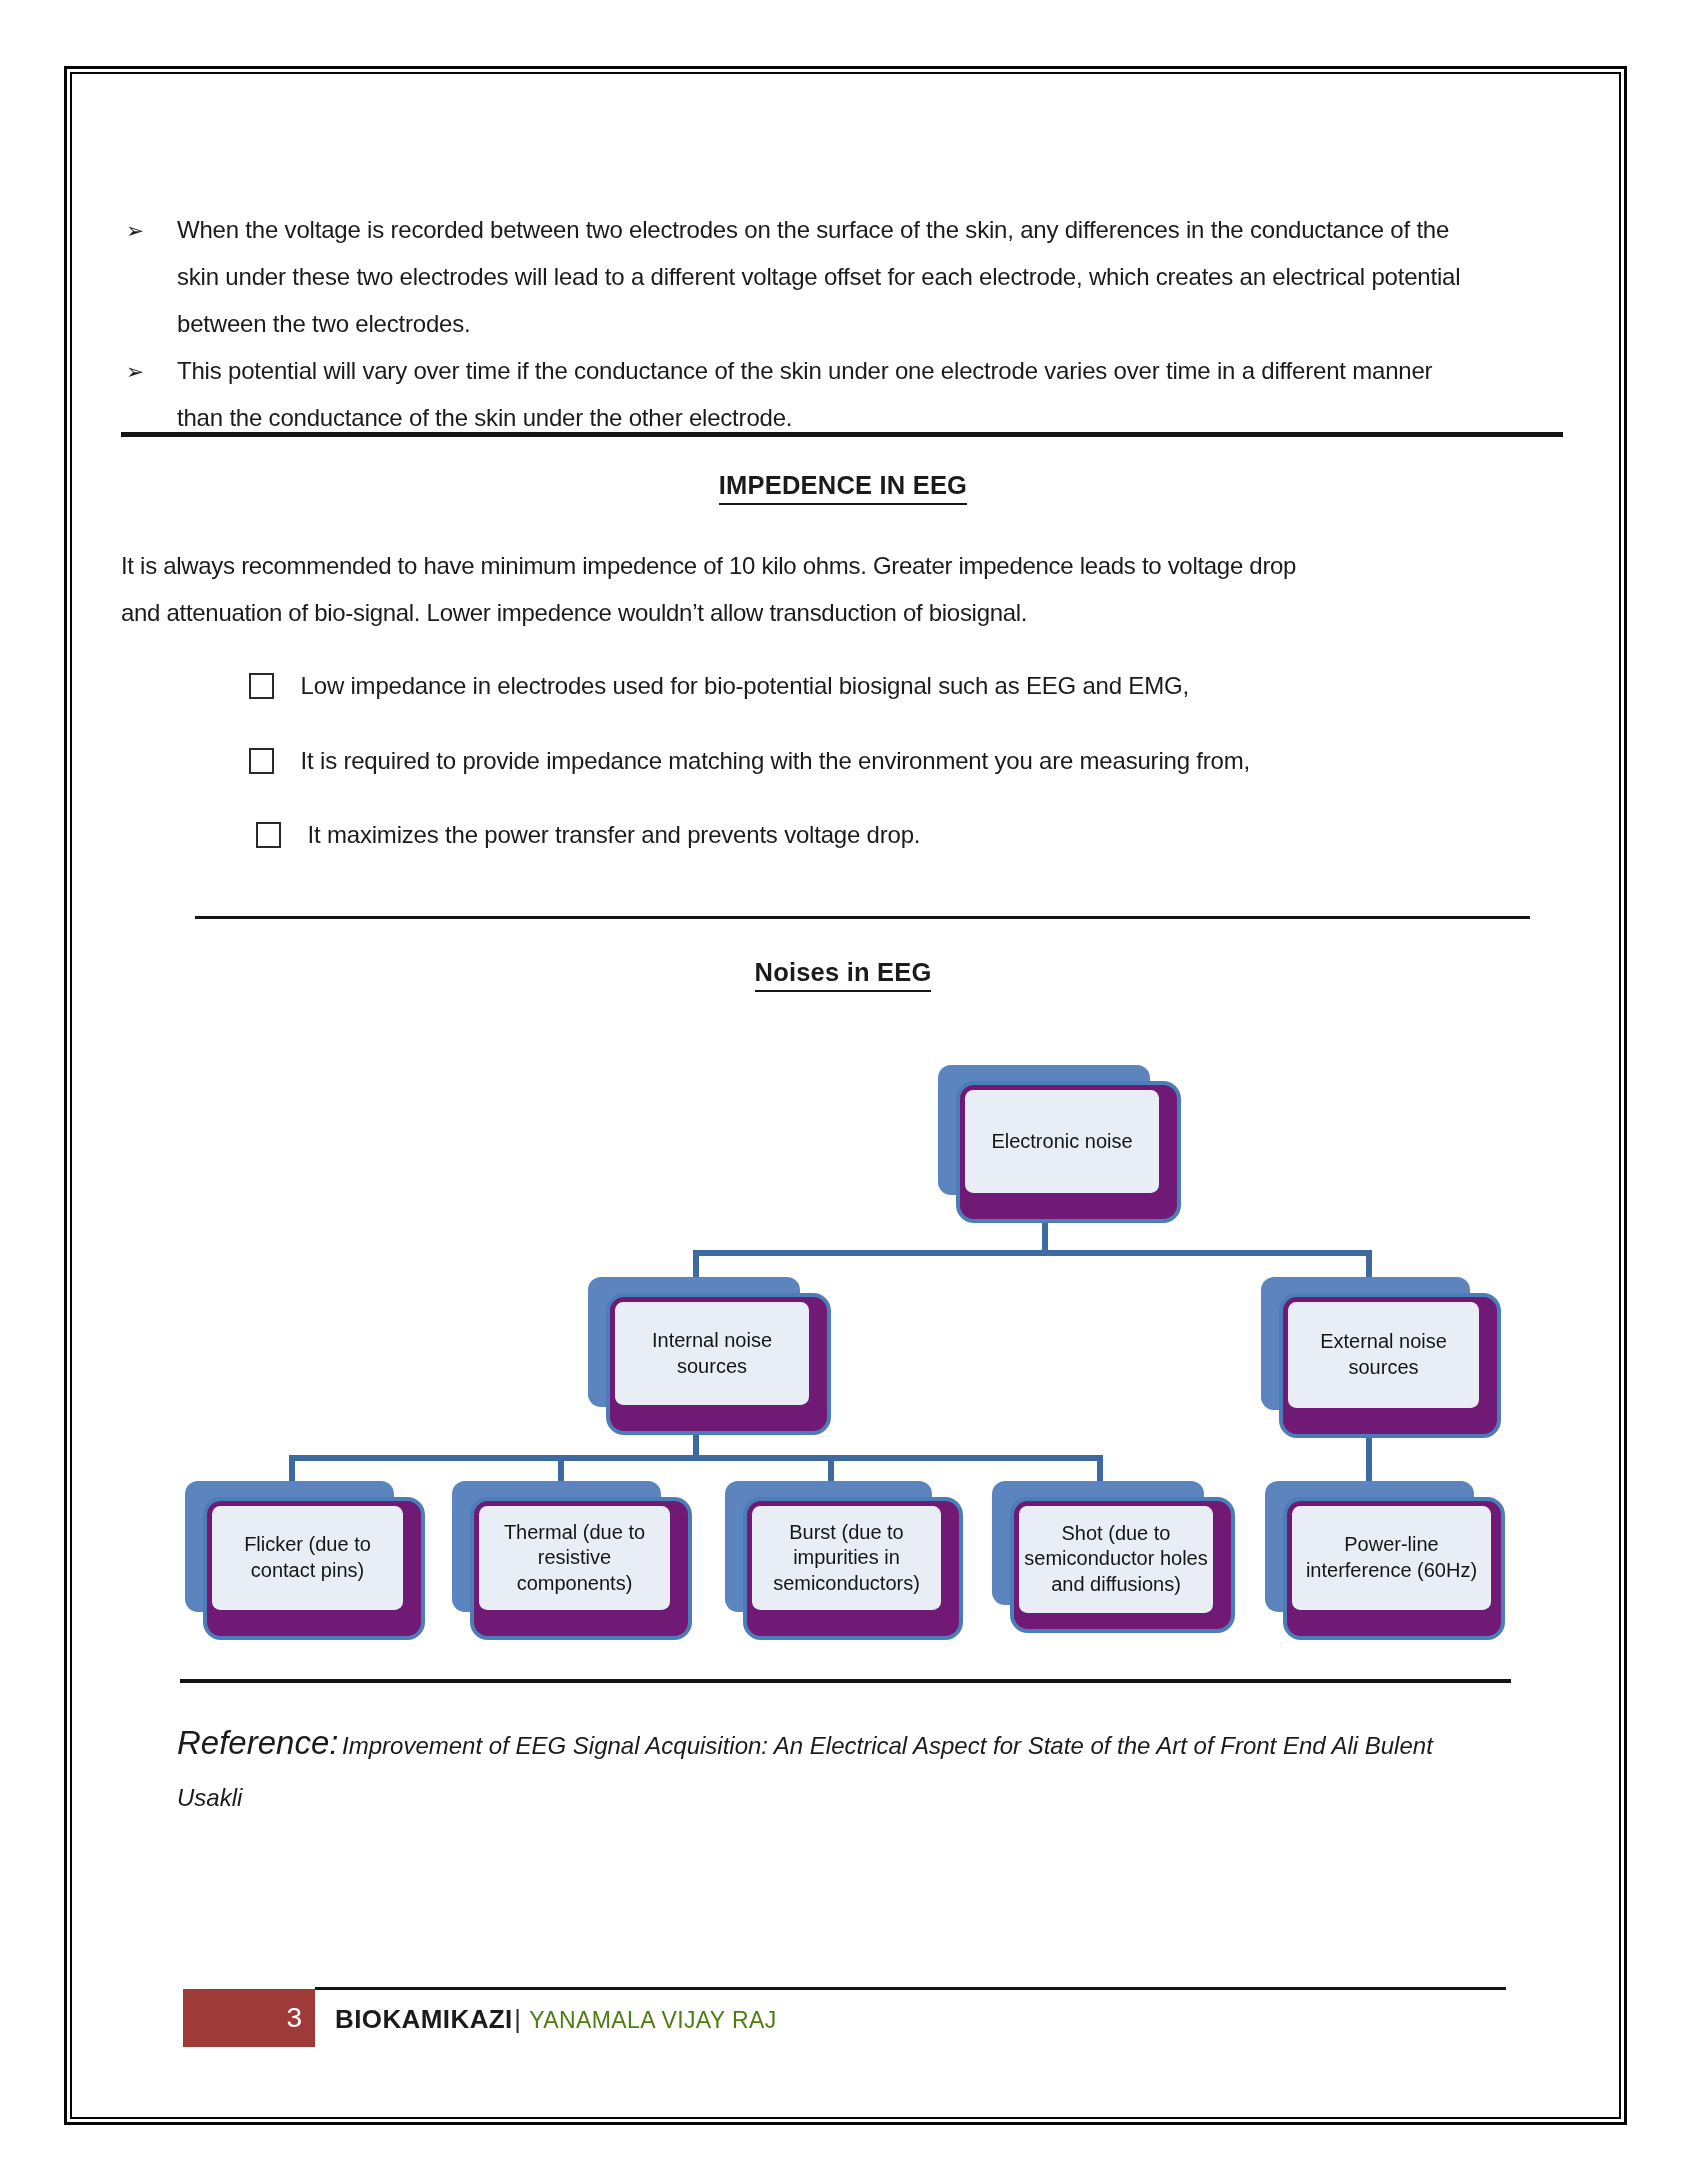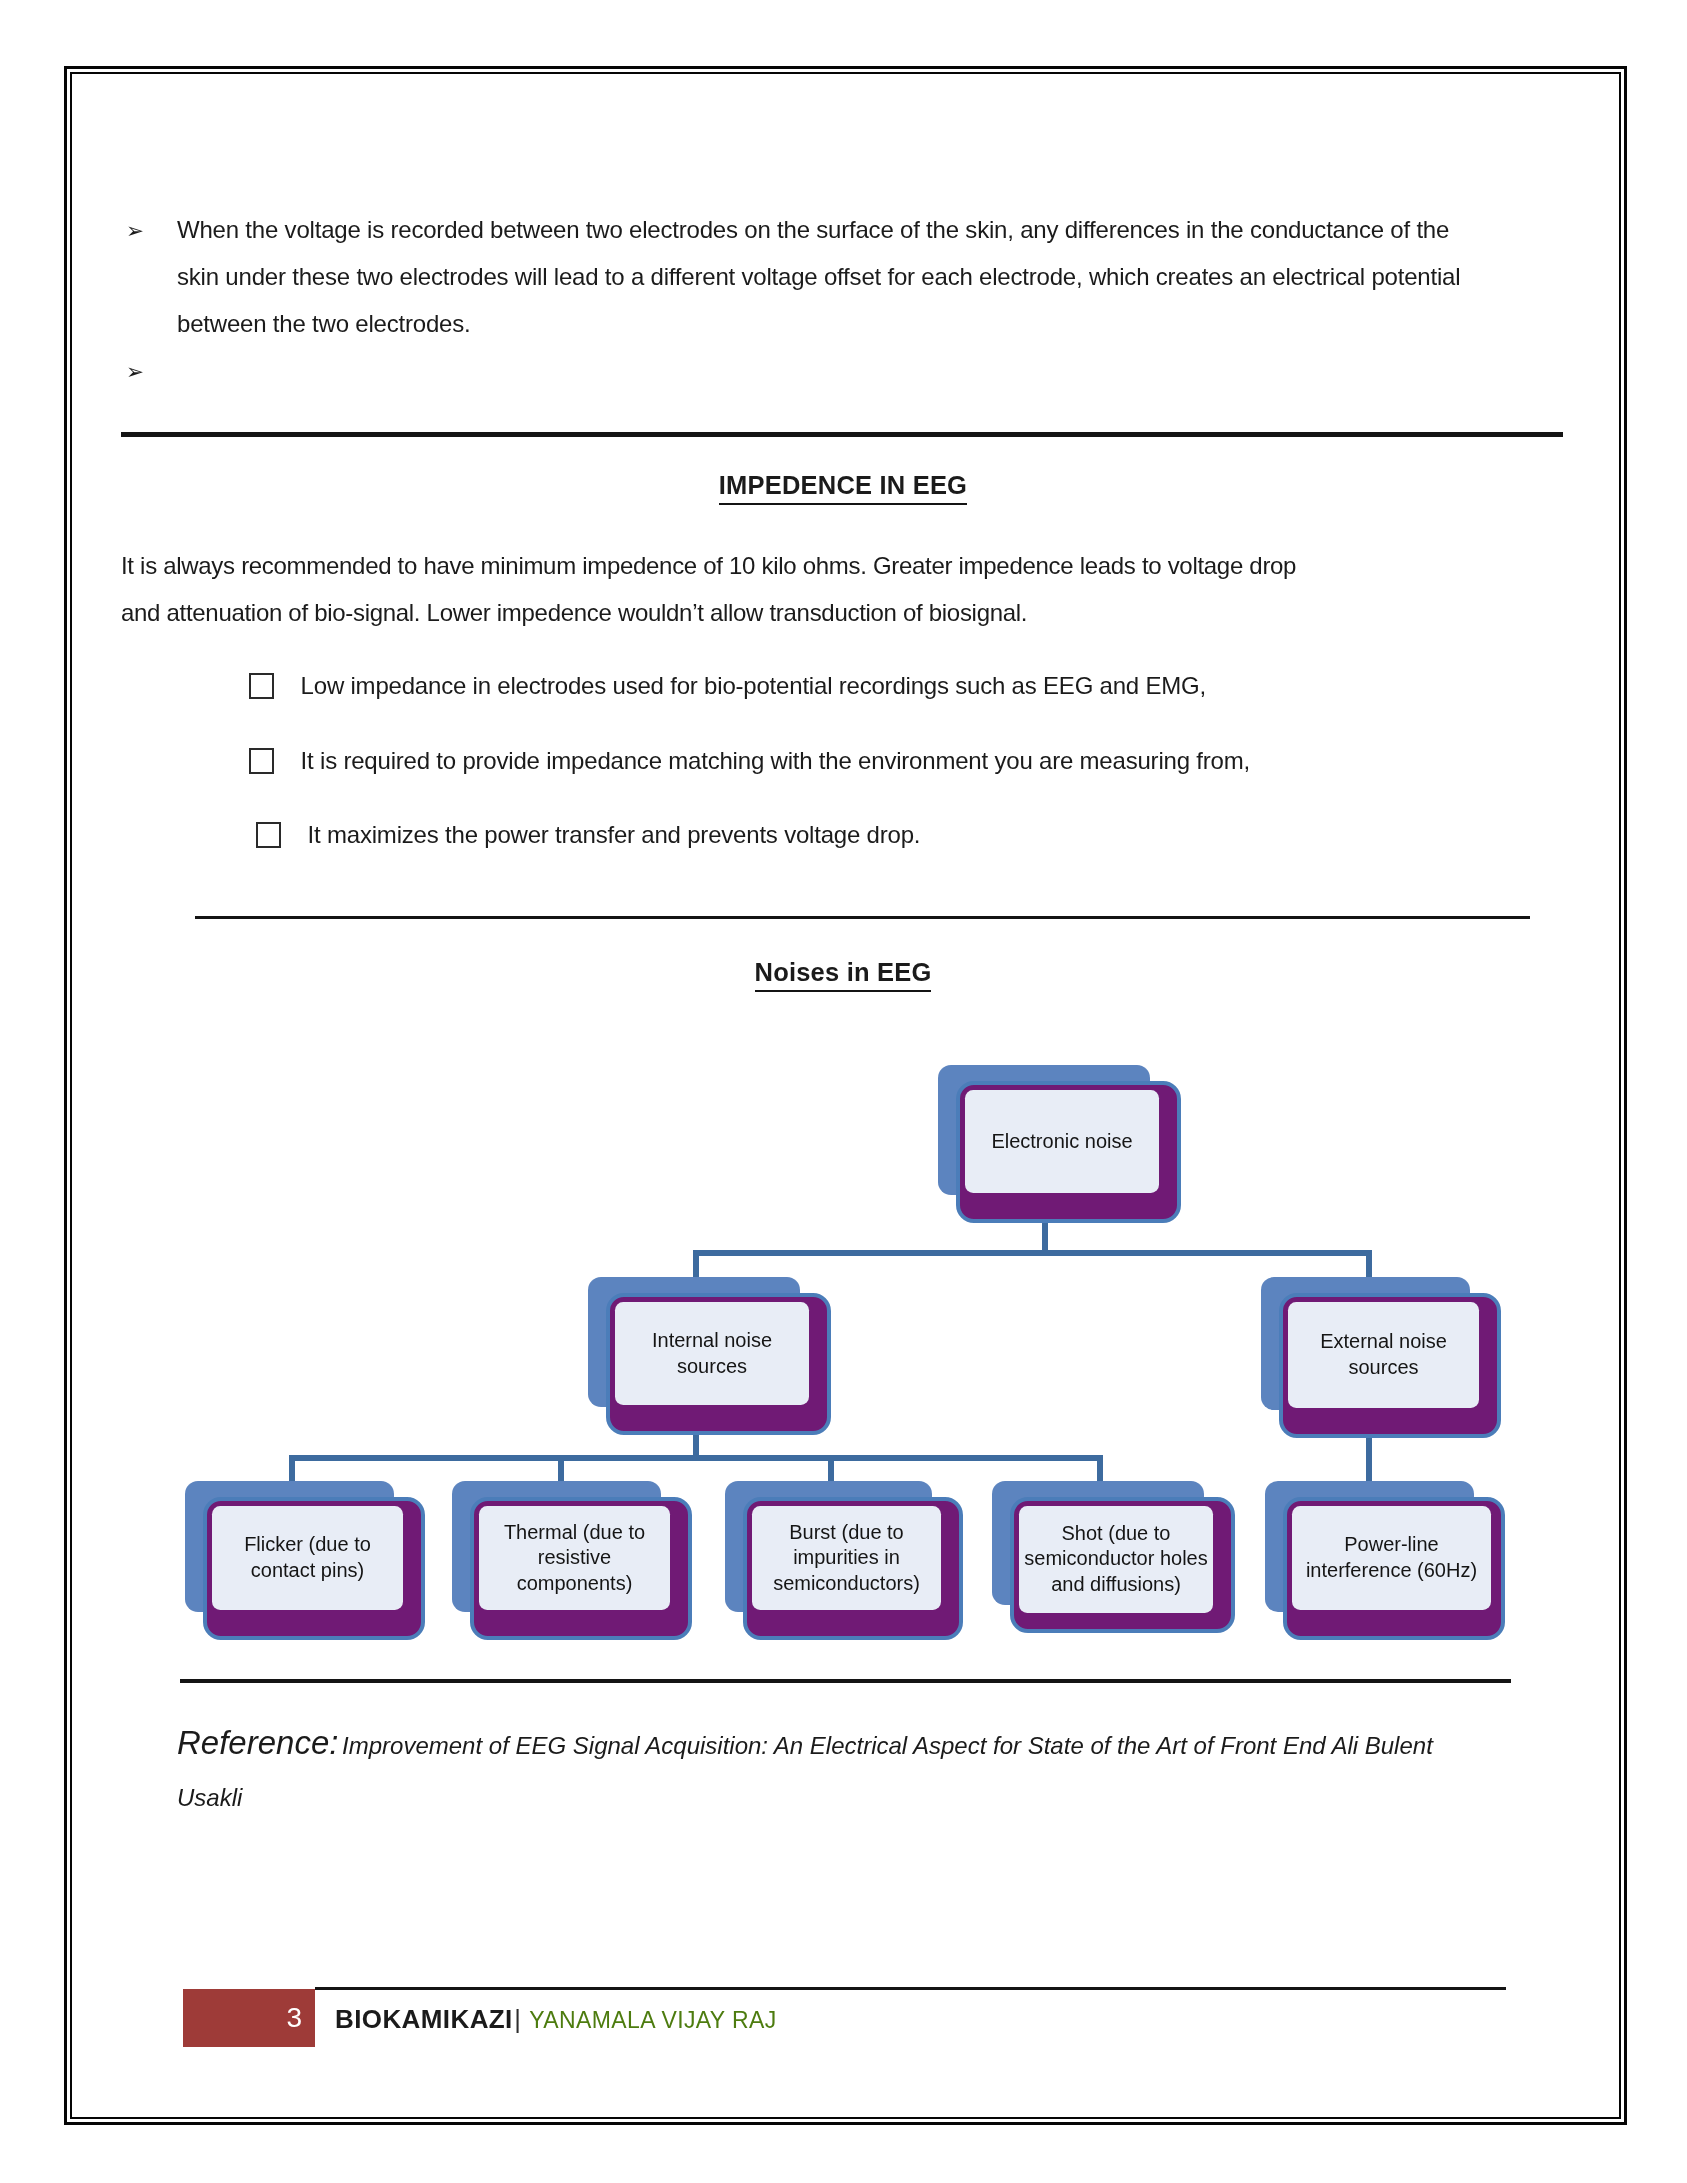--- a/index.html
+++ b/index.html
@@ -69,34 +69,35 @@
     <div class="border-inner"></div>
   </div>
 
   <div class="bullets">
     <div class="bullet">
       <span class="marker">➢</span>
       <span>When the voltage is recorded between two electrodes on the surface of the skin, any differences in the conductance of the skin under these two electrodes will lead to a different voltage offset for each electrode, which creates an electrical potential between the two electrodes.</span>
     </div>
     <div class="bullet">
       <span class="marker">➢</span>
+      <span>This potential will vary over time if the conductance of the skin under one electrode varies over time in a different manner than the conductance of the skin under the other electrode.</span>
     </div>
   </div>
 
   <div class="rule" style="left:121px; top:432px; width:1442px; height:5px;"></div>
 
   <div class="center-row" style="top:471px;">
     <span class="sec-head">IMPEDENCE IN EEG</span>
   </div>
 
   <div class="para">It is always recommended to have minimum impedence of 10 kilo ohms. Greater impedence leads to voltage drop and attenuation of bio-signal. Lower impedence wouldn’t allow transduction of biosignal.</div>
 
   <div class="check-row" style="top:669px;">
     <span class="checkbox"></span>
-    <span class="check-text">Low impedance in electrodes used for bio-potential recordings such as EEG and EMG,</span>
+    <span class="check-text">Low impedance in electrodes used for bio-potential biosignal such as EEG and EMG,</span>
   </div>
   <div class="check-row" style="top:744px;">
     <span class="checkbox"></span>
     <span class="check-text">It is required to provide impedance matching with the environment you are measuring from,</span>
   </div>
   <div class="check-row" style="top:818px;margin-left:7px;">
     <span class="checkbox"></span>
     <span class="check-text">It maximizes the power transfer and prevents voltage drop.</span>
   </div>
 

